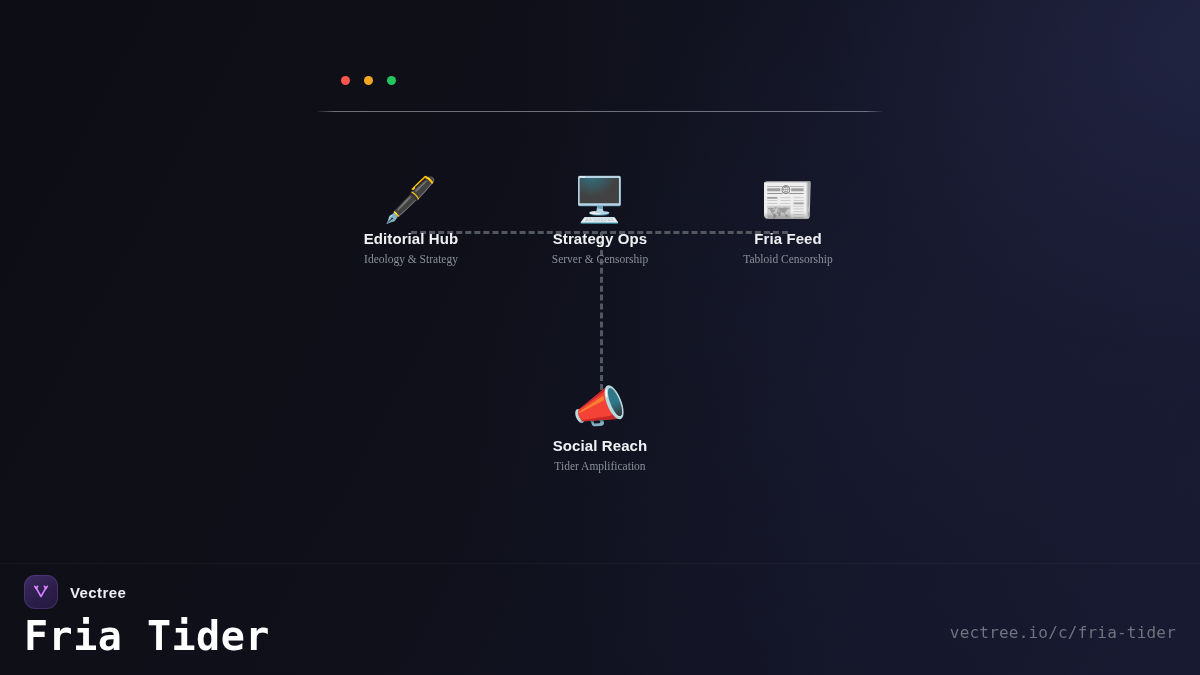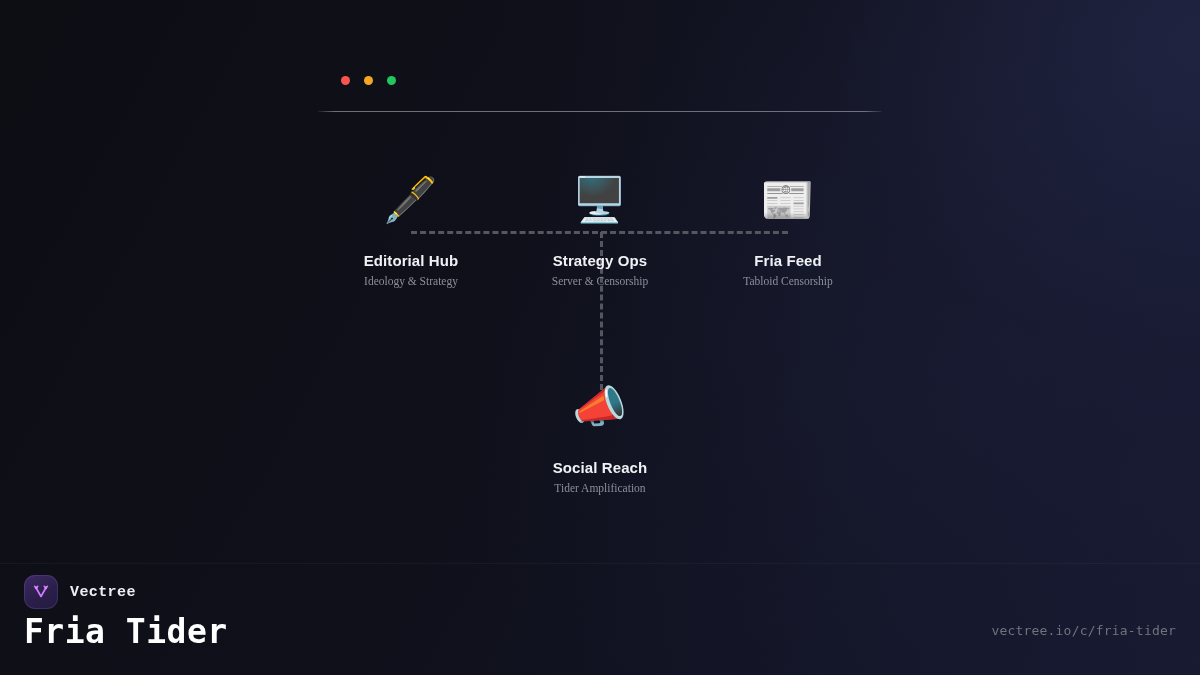--- a/index.html
+++ b/index.html
@@ -84,21 +84,21 @@
   .node-icon {
     font-size:44px;
     line-height:1;
     height:56px;
     display:flex;
     align-items:center;
     justify-content:center;
     font-family:"DejaVu Sans", sans-serif;
   }
   .node-title {
-    margin-top:24px;
+    margin-top:2px;
     font-size:15px;
     font-weight:bold;
     color:#f0f1f4;
     letter-spacing:0.1px;
     white-space:nowrap;
   }
   .node-sub {
     margin-top:6px;
     font-size:11.5px;
     color:#8b8f99;
@@ -137,43 +137,43 @@
   .brand-logo {
     width:34px; height:34px;
     border-radius:11px;
     background:linear-gradient(150deg,#3d2a63 0%, #2b1f4a 55%, #241a3f 100%);
     display:flex;
     align-items:center;
     justify-content:center;
     box-shadow:0 0 0 1px rgba(150,110,220,0.22) inset;
   }
   .brand-name {
-    font-family:Liberation Mono, monospace;
+    font-family:Liberation Sans, sans-serif;
     font-size:15px;
     font-weight:bold;
     color:#eceef3;
     letter-spacing:0.4px;
   }
   .page-title {
     position:absolute;
     left:24px;
     top:50px;
     font-family:"DejaVu Sans Mono", monospace;
-    font-size:33px;
+    font-size:40px;
     font-weight:bold;
     color:#ffffff;
     letter-spacing:0.5px;
     line-height:1.1;
   }
   .footer-url {
     position:absolute;
     right:24px;
     top:623px;
     font-family:"DejaVu Sans Mono", monospace;
-    font-size:13px;
+    font-size:16px;
     color:#6f737d;
     letter-spacing:0.2px;
   }
 </style>
 </head>
 <body>
 
 <div class="bg-wash"></div>
 
 <div class="window-chrome">

